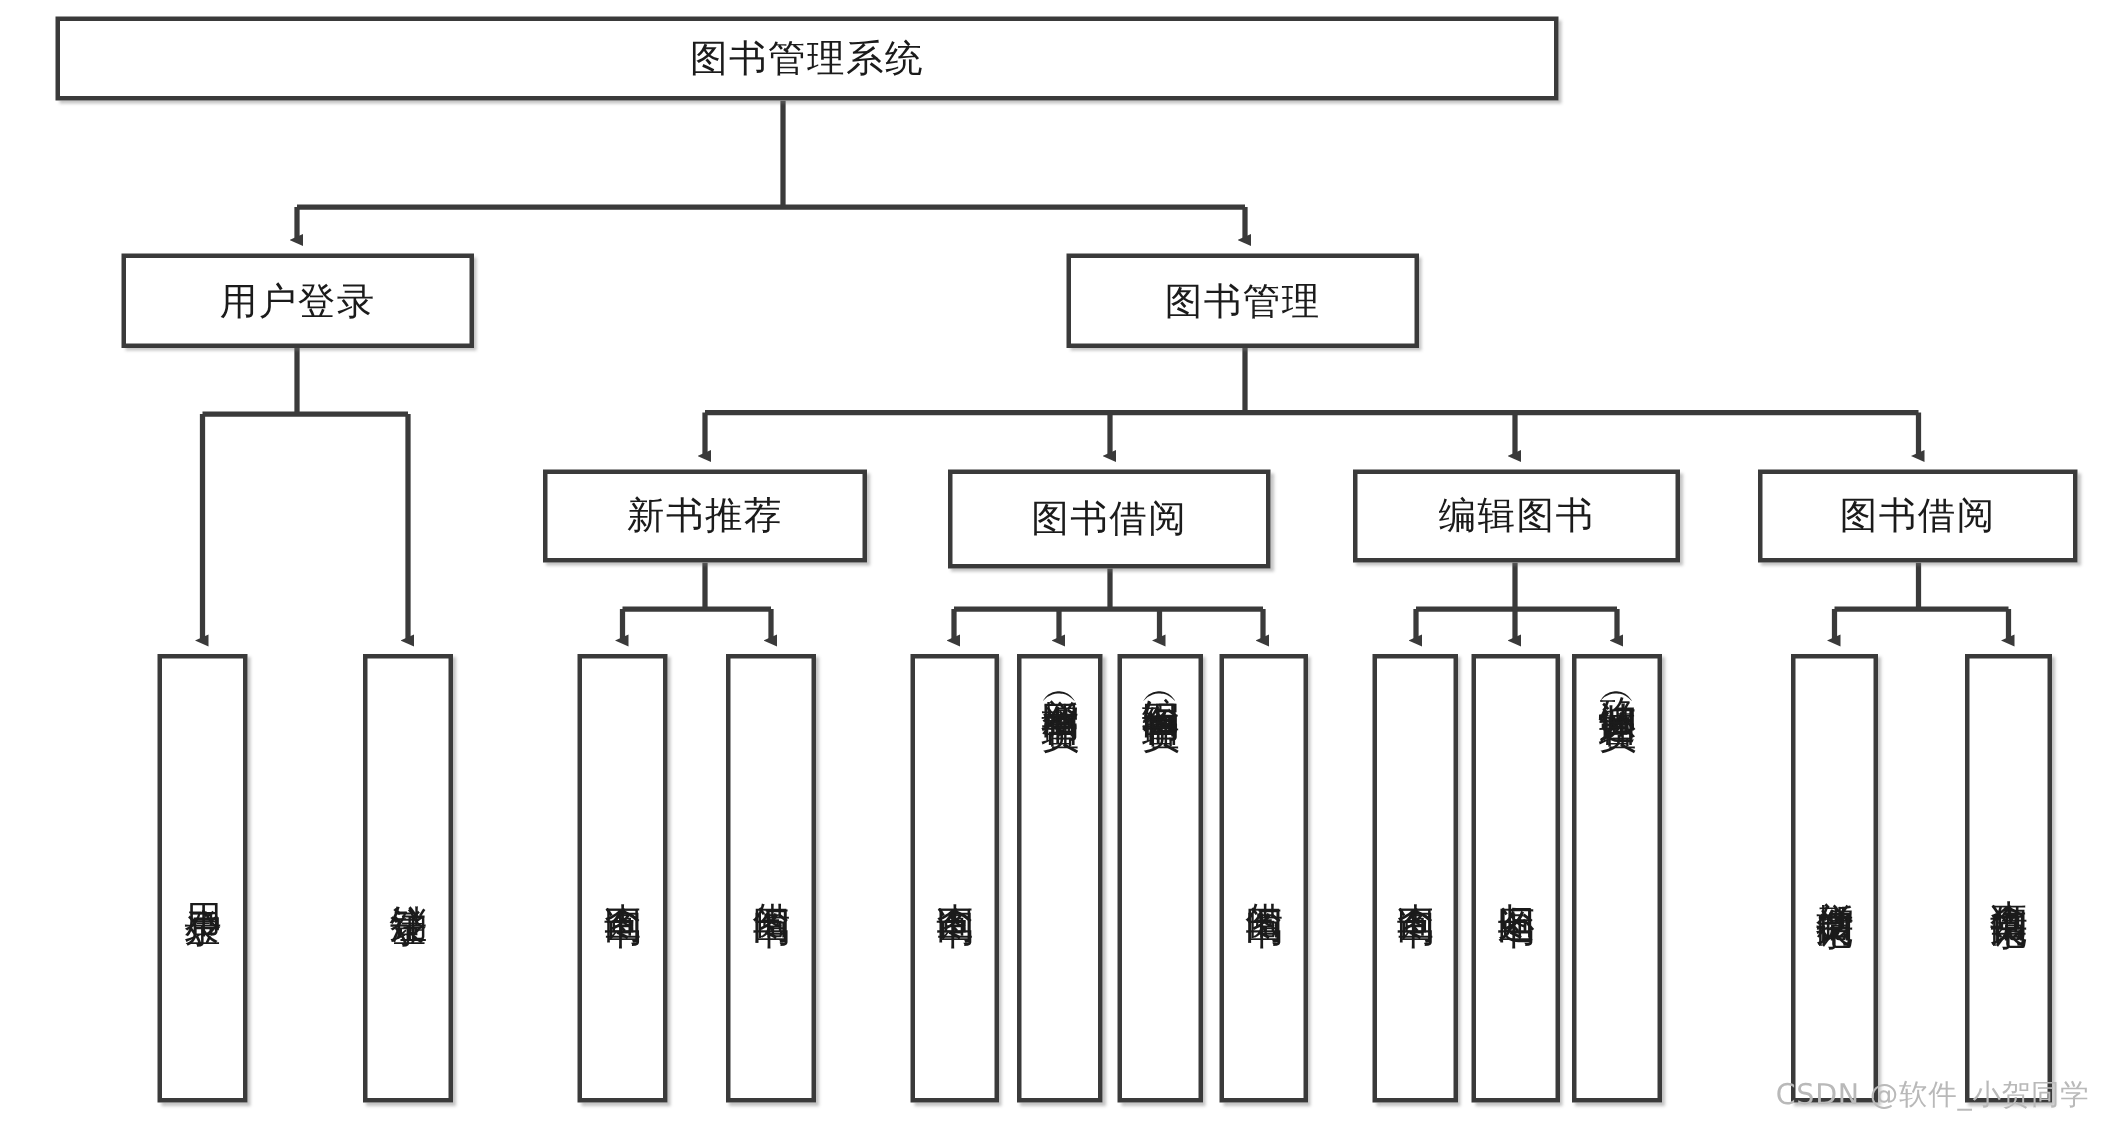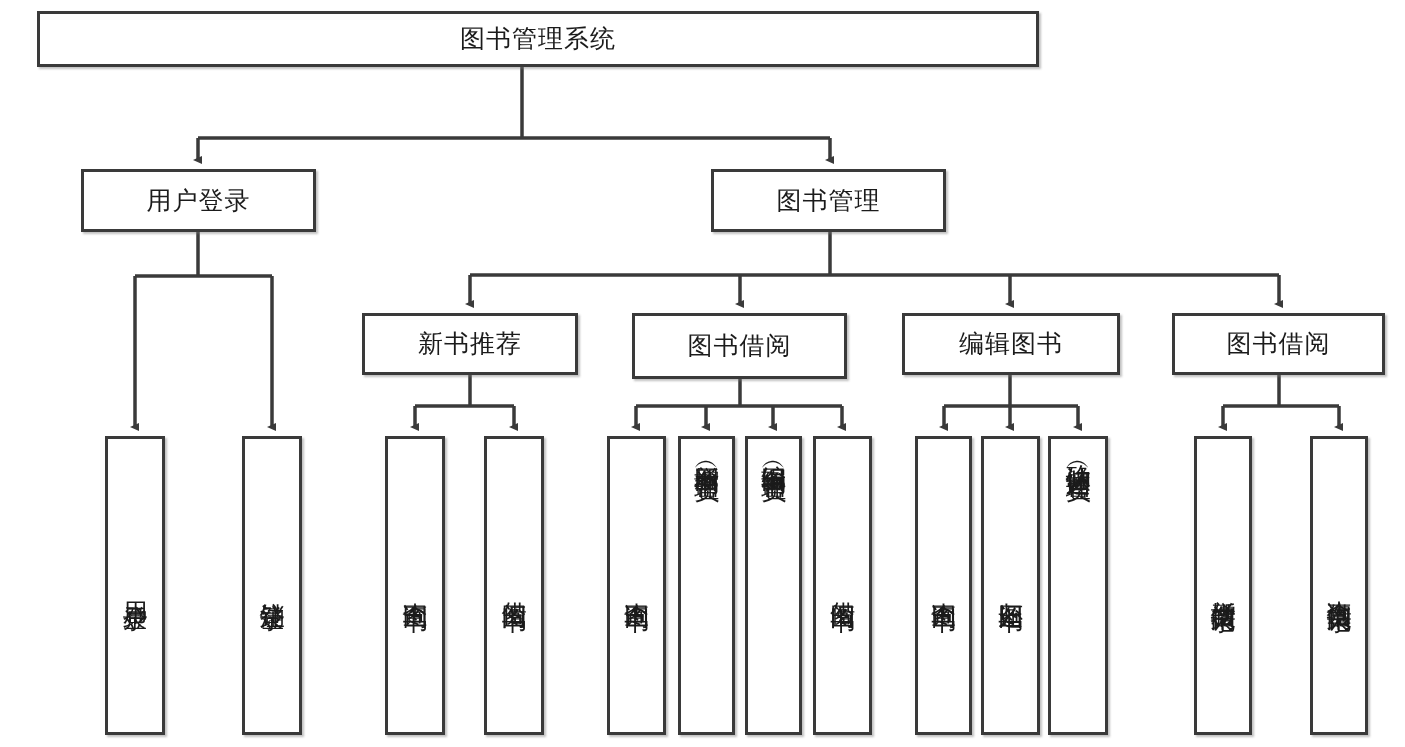--- a/index.html
+++ b/index.html
@@ -188,13 +188,14 @@
     <span class="vtext">确认归还（管理员）</span>
   </div>
 
   <div class="node vert centered" style="left:1194px; top:436px; width:58px; height:299px;">
     <span class="vtext">新增借阅记录</span>
   </div>
   <div class="node vert centered" style="left:1310px; top:436px; width:58px; height:299px;">
     <span class="vtext">查询借阅记录</span>
   </div>
 
+  <div id="watermark">CSDN @软件_小贺同学</div>
 </div>
 
 </body></html>

